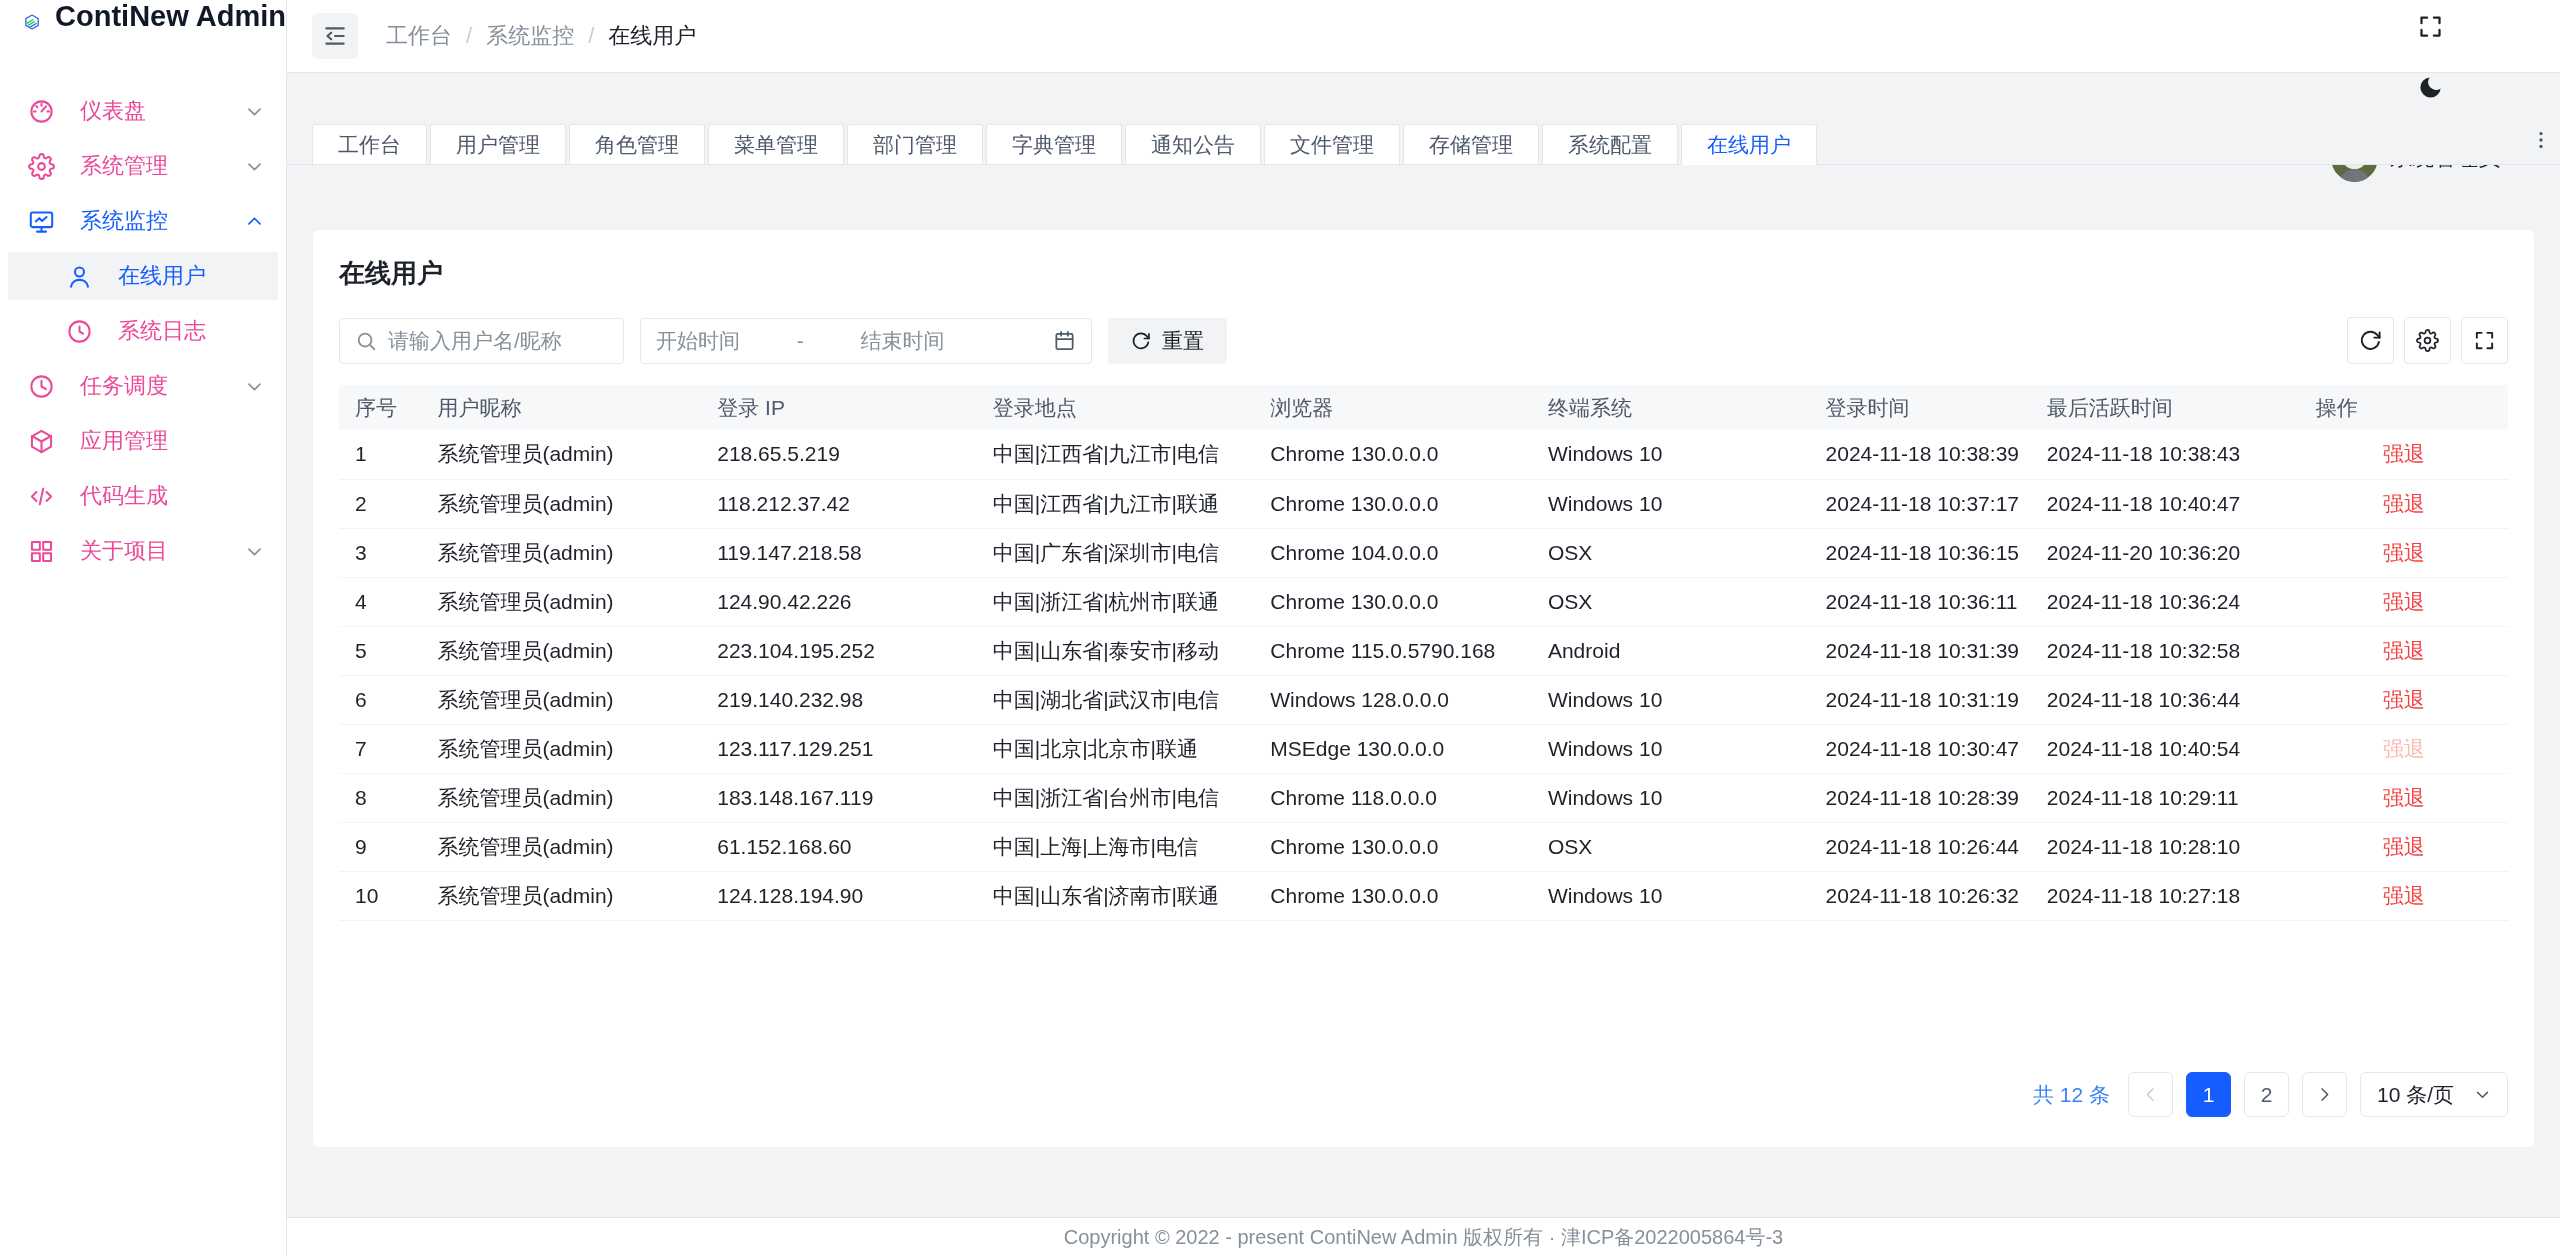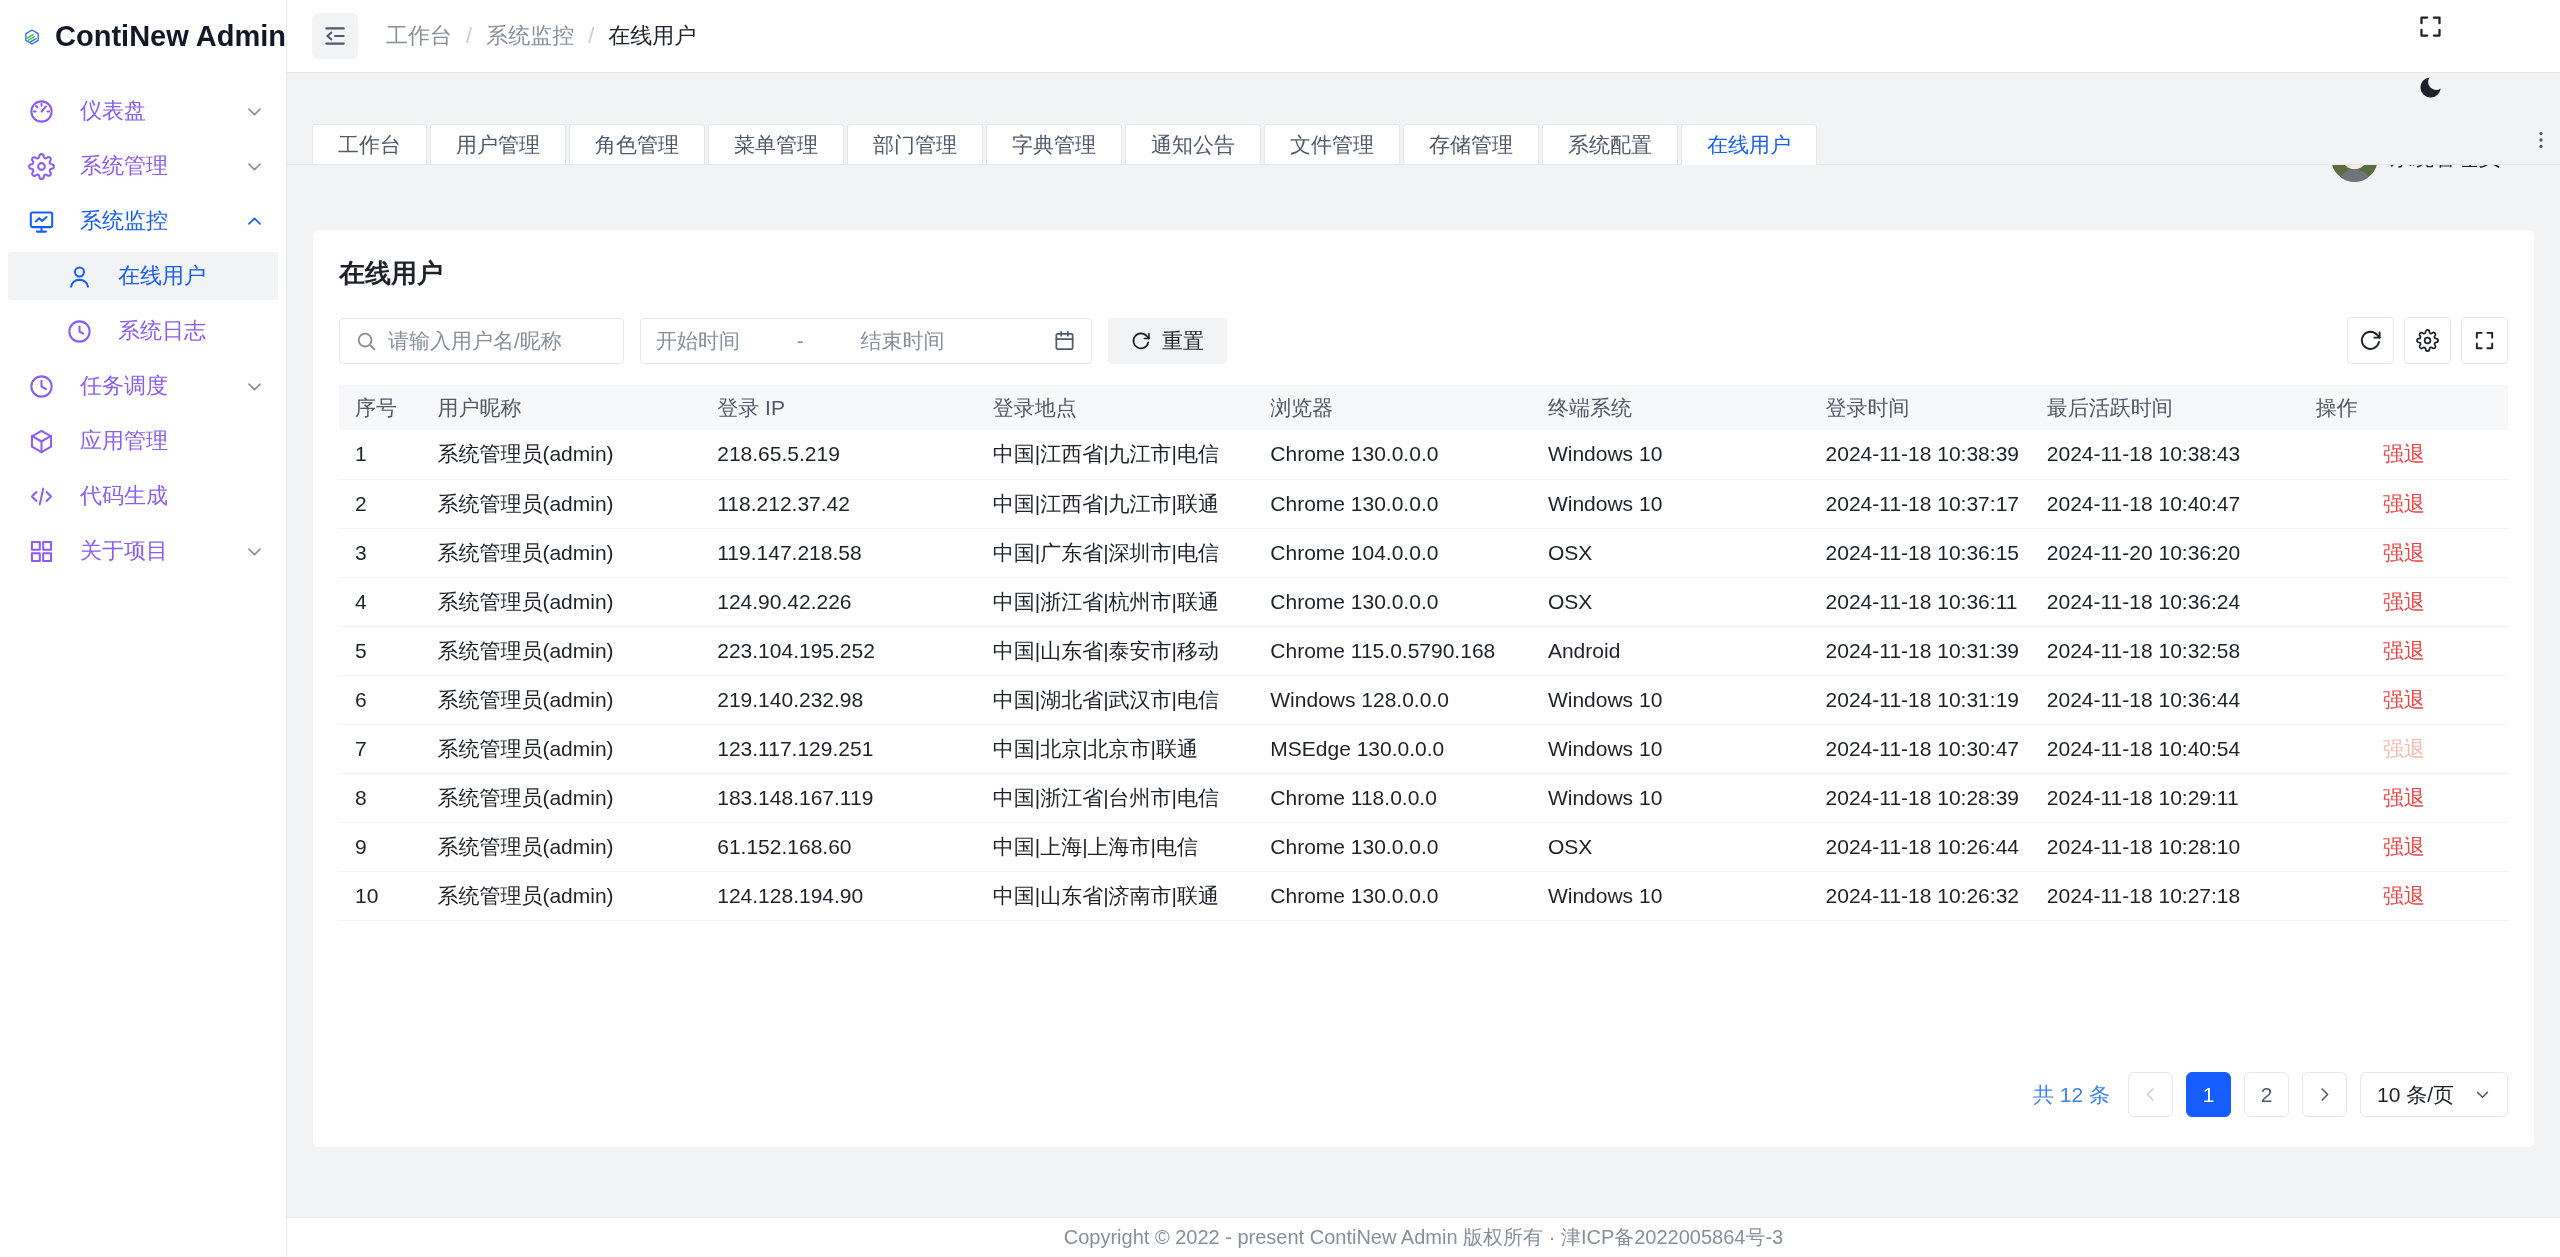--- a/index.html
+++ b/index.html
@@ -5,26 +5,26 @@
   * { box-sizing: border-box; margin: 0; padding: 0; }
   html,body { width:2560px; height:1257px; overflow:hidden;
     font-family:"Liberation Sans","DejaVu Sans",sans-serif;
     font-size:21px; color:#1d2129; background:#f2f3f5; }
   svg { display:block; }
   .app { display:flex; width:2560px; height:1257px; }
 
   
   .sidebar { width:287px; flex-shrink:0; background:#fff; border-right:1px solid #e5e6eb;
     display:flex; flex-direction:column; }
-  .logo { height:73px; display:flex; align-items:center; gap:15px; padding-left:24px; flex-shrink:0; cursor:pointer;}
+  .logo { height:73px; display:flex; gap:15px; padding-left:24px; flex-shrink:0; cursor:pointer;}
   .logo-mark { width:44px; height:44px; }
   .logo-text { font-size:29px; font-weight:700; color:#111827; white-space:nowrap; }
   .menu { padding:14px 8px; overflow:hidden; }
   .menu-item { height:48px; margin-bottom:7px; display:flex; align-items:center;
-    padding:0 14px 0 20px; border-radius:3px; color:#8b5cf6; cursor:pointer; }
+    padding:0 14px 0 20px; border-radius:3px; color:#ec4899; cursor:pointer; }
   .menu-item .mi-icon { width:27px; height:27px; margin-right:25px; flex-shrink:0; }
   .menu-item .mi-label { flex:1; font-size:22px; white-space:nowrap; }
   .menu-item .mi-chev { width:19px; height:19px; color:#868f9c; flex-shrink:0; }
   .menu-item.indent { padding-left:58px; }
   .menu-item.blue { color:#165dff; }
   .menu-item.blue .mi-chev { color:#165dff; }
   .menu-item.active { background:#f2f3f5; }
 
   
   .main { flex:1; display:flex; flex-direction:column; min-width:0; background:#f2f3f5;gap:46px; }

